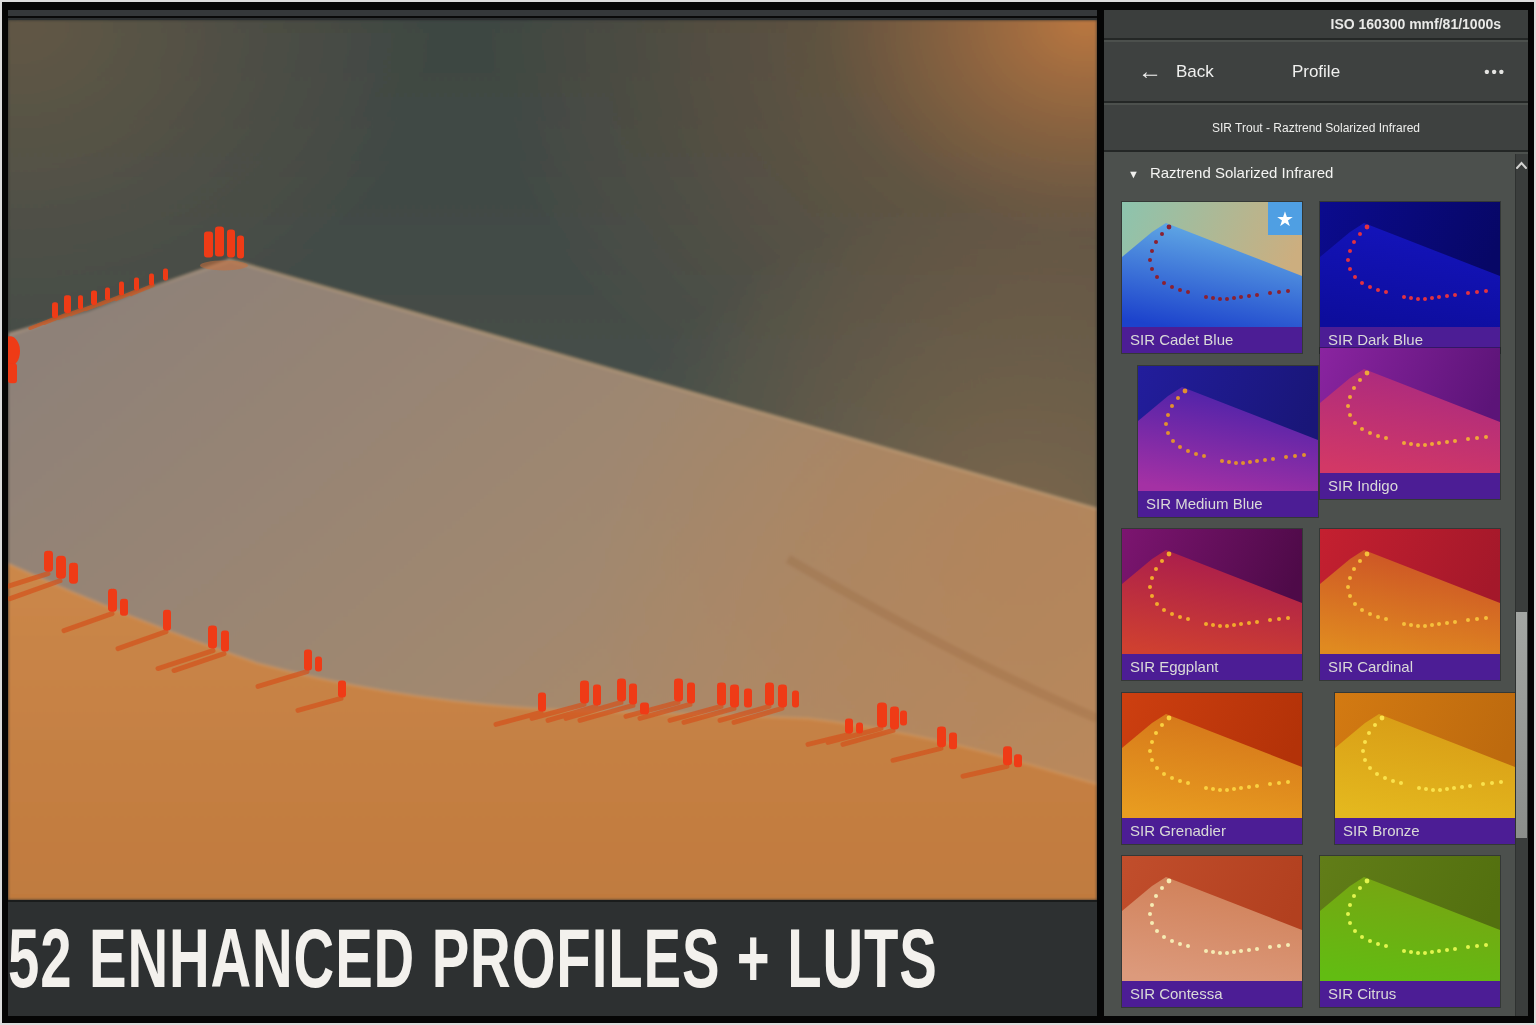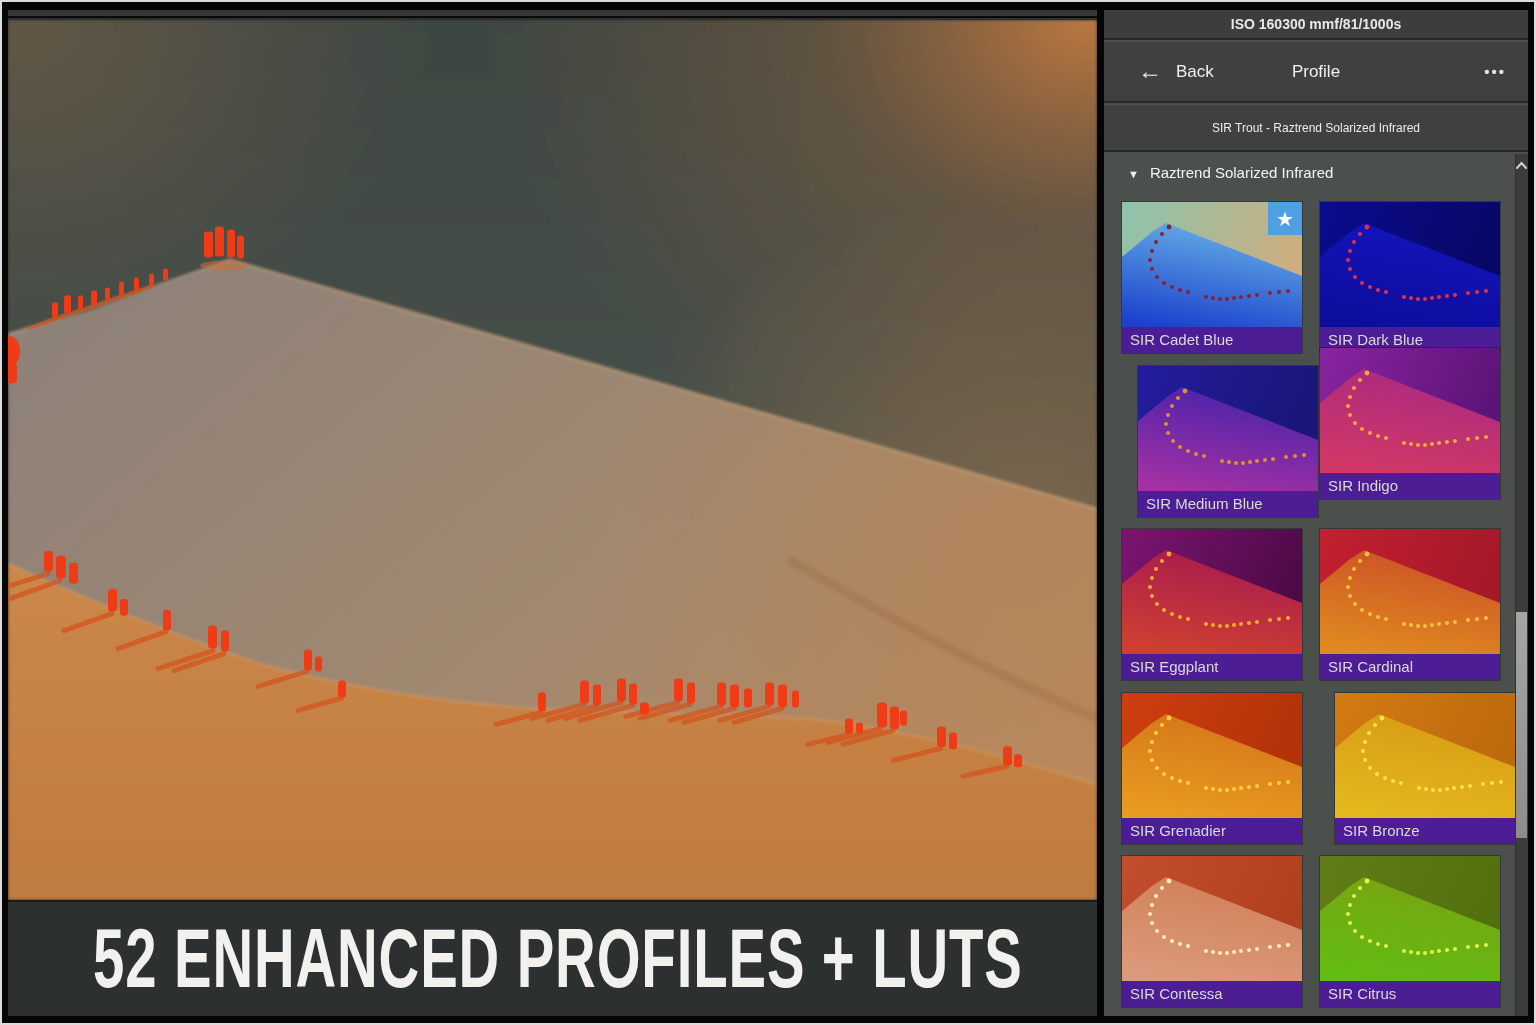--- a/index.html
+++ b/index.html
@@ -4,27 +4,27 @@
 <style>
   html,body{margin:0;padding:0;background:#e8e8e8;}
   *{box-sizing:border-box;font-family:"Liberation Sans",sans-serif;}
   .outer{position:relative;width:1536px;height:1025px;background:#dcdcdc;padding:2px;}
   .stage{position:relative;width:100%;height:100%;background:#050505;overflow:hidden;}
 
   
   .photo-area{position:absolute;left:6px;top:8px;width:1089px;height:1006px;background:#2d3031;}
   .photo-topstrip{position:absolute;left:0;top:0;width:100%;height:8px;background:#35383a;border-bottom:2px solid #0a0a0a;}
   .dune-svg{position:absolute;left:0;top:10px;width:1089px;height:880px;display:block;}
-  .banner{position:absolute;left:0;top:890px;width:100%;height:116px;background:#2d3031;border-top:2px solid #1a1c1c;display:flex;align-items:center;padding-left:85px;overflow:hidden;}
+  .banner{position:absolute;left:0;top:890px;width:100%;height:116px;background:#2d3031;border-top:2px solid #1a1c1c;display:flex;align-items:center;overflow:hidden;}
   .banner-text{display:inline-block;font-size:64px;font-weight:700;letter-spacing:1px;color:#f3f1ed;transform:scale(0.88,1.30);transform-origin:0 52%;white-space:nowrap;}
 
   
   .panel{position:absolute;left:1102px;top:8px;width:424px;height:1006px;background:#4c504d;overflow:hidden;}
   .exif-bar{position:absolute;left:0;top:0;width:100%;height:30px;background:#3b3e3d;border-bottom:2px solid #242726;
-            display:flex;align-items:center;justify-content:center;padding:0 36px;color:#e9e9e7;font-size:14px;font-weight:700;}
+            display:flex;align-items:center;justify-content:flex-end;padding:0 27px;color:#e9e9e7;font-size:14px;font-weight:700;}
   .exif-item{white-space:nowrap;}
   .back-bar{position:absolute;left:0;top:32px;width:100%;height:61px;background:#3e4140;border-bottom:2px solid #242726;color:#f0f0ef;}
   .back-group{position:absolute;left:34px;top:0;height:100%;display:flex;align-items:center;gap:14px;font-size:17px;}
   .back-arrow{font-size:24px;line-height:1;position:relative;top:-1px;}
   .profile-title{position:absolute;left:0;top:0;width:100%;height:100%;display:flex;align-items:center;justify-content:center;font-size:17px;}
   .menu-dots{position:absolute;right:22px;top:0;height:100%;display:flex;align-items:center;font-size:15px;font-weight:700;letter-spacing:2px;color:#e4e4e2;}
   .name-bar{position:absolute;left:0;top:95px;width:100%;height:47px;background:#3e4140;border-bottom:2px solid #242726;
             display:flex;align-items:center;justify-content:center;font-size:12px;color:#eeeeec;}
   .panel-content{position:absolute;left:0;top:144px;width:100%;height:862px;background:#4c504d;}
   .section-header{position:absolute;left:24px;top:10px;display:flex;align-items:center;gap:11px;color:#f4f4f2;font-size:15px;}

